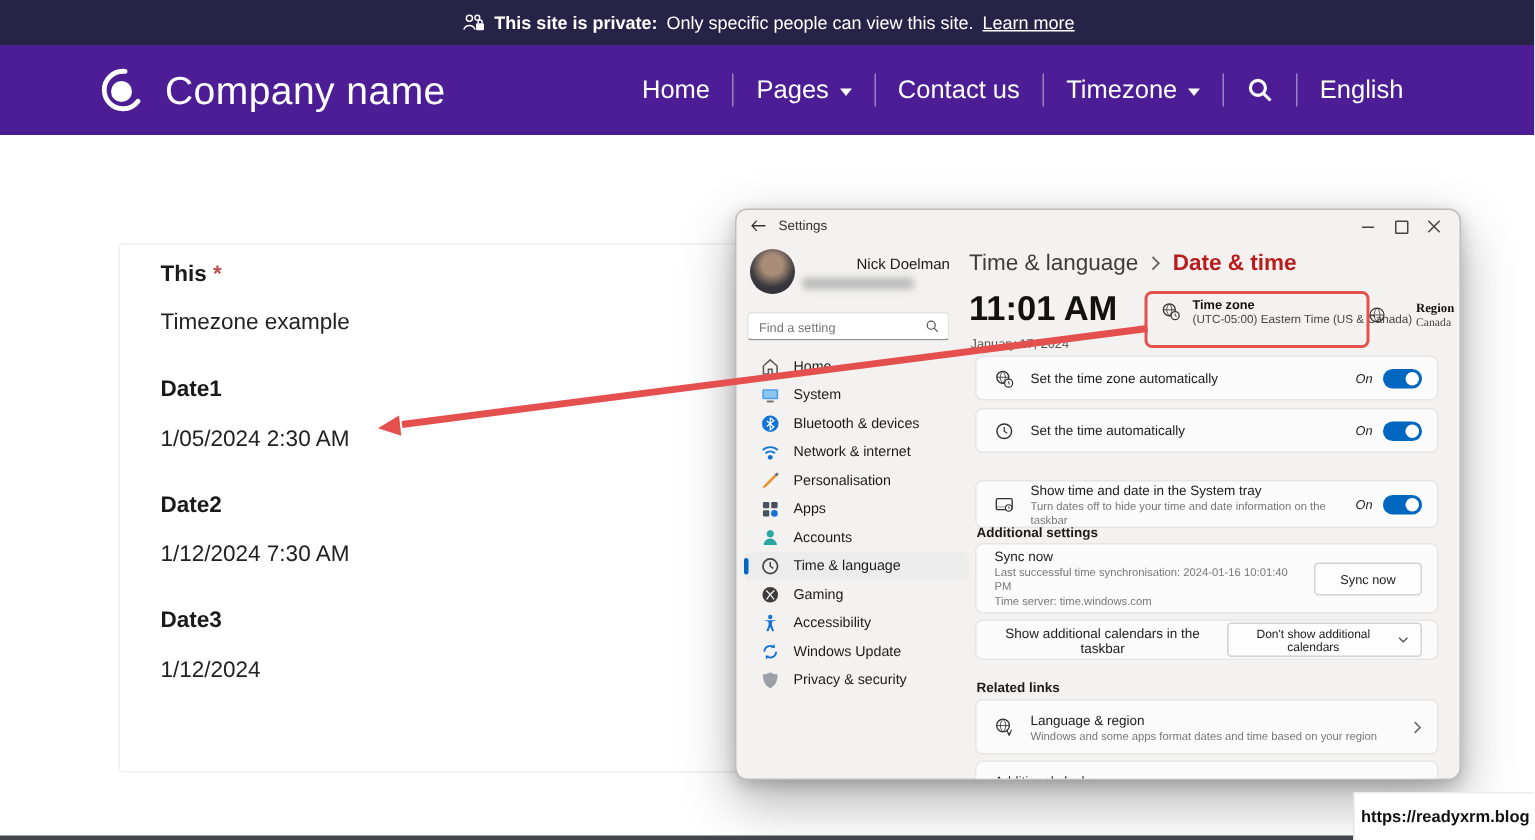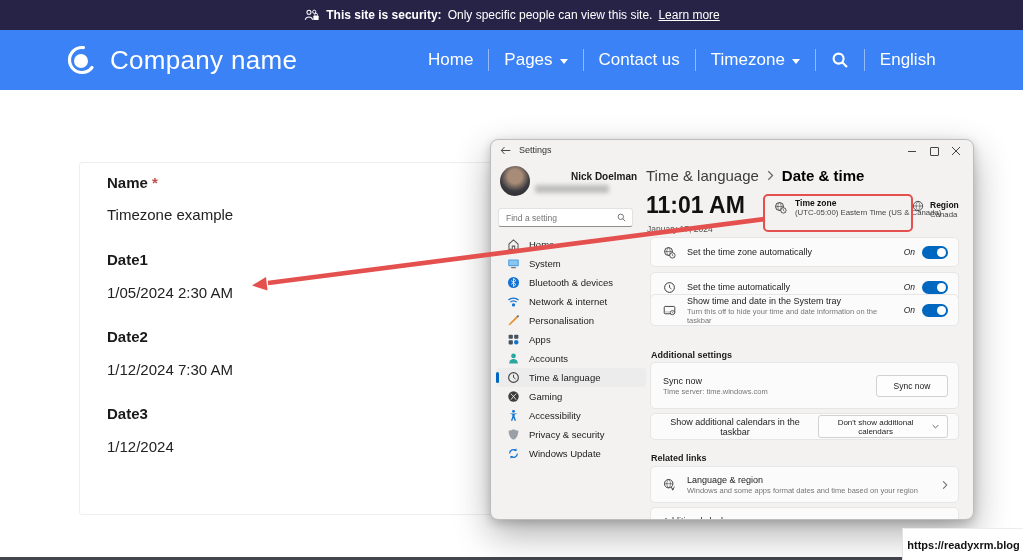--- a/index.html
+++ b/index.html
@@ -4,21 +4,21 @@
 <style>
   html,body{margin:0;padding:0;background:#fff;}
   #app{position:relative;width:1023px;height:560px;overflow:hidden;background:#fff;
        font-family:"Liberation Sans",sans-serif;-webkit-font-smoothing:antialiased;}
   .abs{position:absolute;}
   
   .banner{left:0;top:0;width:1023px;height:30px;background:#262347;display:flex;align-items:center;justify-content:center;gap:6px;color:#fff;font-size:12px;z-index:3;}
   .banner b{font-weight:700;}
   .banner .lm{text-decoration:underline;cursor:pointer;}
   
-  .navbar{left:0;top:30px;width:1023px;height:60px;background:#3b82f6;z-index:3;}
+  .navbar{left:0;top:30px;width:1023px;height:60px;background:#4c1d95;z-index:3;}
   .brand{position:absolute;left:66px;top:14px;display:flex;align-items:center;gap:12px;color:#fff;}
   .brand-name{font-size:26px;letter-spacing:.3px;}
   .navlinks{position:absolute;left:428px;top:0;height:60px;display:flex;align-items:center;gap:15px;color:#fff;font-size:17px;white-space:nowrap;}
   .navitem{display:flex;align-items:center;gap:7px;cursor:pointer;}
   .navsep{width:1px;height:22px;background:rgba(255,255,255,.45);}
   .caret{width:0;height:0;border-left:4.5px solid transparent;border-right:4.5px solid transparent;border-top:5px solid #fff;margin-top:3px;}
   
   .formcard{left:79px;top:162px;width:861px;height:351px;background:#fff;border:1px solid #eeeeee;border-radius:3px;z-index:1;}
   .flabel{position:absolute;left:27px;font-size:15px;font-weight:700;color:#1a1a1a;}
   .fvalue{position:absolute;left:27px;font-size:15px;color:#222;}
@@ -27,37 +27,37 @@
   .win{left:490px;top:139px;width:482px;height:379px;background:#f3f2f0;border:1px solid #bdbdbd;border-radius:8px;overflow:hidden;z-index:10;
        box-shadow:0 14px 36px rgba(0,0,0,.32),0 3px 10px rgba(0,0,0,.18);}
   .titlebar{position:absolute;left:0;top:0;width:100%;height:22px;}
   .wtitle{position:absolute;left:28px;top:5px;font-size:9px;color:#333;}
   .wbtns{position:absolute;right:6px;top:0;height:22px;display:flex;align-items:center;gap:0;}
   .wbtn{width:22px;height:22px;display:flex;align-items:center;justify-content:center;color:#444;}
   .min-glyph{width:8px;height:1px;background:#444;}
   .max-glyph{width:7px;height:7px;border:1px solid #444;border-radius:1px;}
   .avatar{position:absolute;left:9px;top:26px;width:30px;height:30px;border-radius:50%;
           background:radial-gradient(circle at 50% 35%,#a88c77 0 28%,#3a3a40 60%,#242428 100%);}
-  .uname{position:absolute;left:44px;top:31px;font-size:10px;font-weight:700;color:#1a1a1a;padding-left:36px;}
+  .uname{position:absolute;left:44px;top:31px;font-size:10px;font-weight:400;color:#1a1a1a;padding-left:36px;}
   .ublur{position:absolute;left:44px;top:45px;width:74px;height:8px;border-radius:2px;background:#bdbdbd;filter:blur(2px);}
   .findbox{position:absolute;left:7px;top:68px;width:133px;height:17px;background:#fff;border:1px solid #e2e2e2;border-bottom:1px solid #8f8f8f;border-radius:3px;display:flex;align-items:center;}
   .findbox input{border:0;outline:0;background:transparent;flex:1;font-size:8.5px;color:#444;padding:0 0 0 7px;font-family:"Liberation Sans",sans-serif;}
   .sblist{position:absolute;left:5px;top:95px;display:flex;flex-direction:column;}
   .sb-item{position:relative;display:flex;align-items:center;gap:9px;height:19px;padding-left:11px;width:139px;border-radius:4px;font-size:9.5px;color:#1b1b1b;cursor:pointer;}
   .sb-item.sel{background:#ececec;}
   .sb-item.sel::before{content:"";position:absolute;left:0;top:4px;bottom:4px;width:3px;border-radius:2px;background:#0067c0;}
   .icn{display:inline-flex;width:13px;height:13px;flex:none;}
   .icn svg{width:100%;height:100%;}
   
   .crumb{position:absolute;left:155px;top:27px;font-size:15px;color:#3c3c3c;display:flex;align-items:center;gap:8px;white-space:nowrap;}
-  .crumb .cur{font-weight:700;color:#000000;}
+  .crumb .cur{font-weight:700;color:#b91c1c;}
   .bigtime{position:absolute;left:155px;top:52px;font-size:23px;font-weight:600;color:#111;}
   .bigdate{position:absolute;left:156px;top:84px;font-size:8.5px;color:#555;}
   .tzflex{position:absolute;left:283px;top:58px;display:flex;align-items:center;gap:8px;}
-  .regflex{position:absolute;left:421px;top:60px;display:flex;gap:6px;}
+  .regflex{position:absolute;left:421px;top:60px;display:flex;align-items:center;gap:20px;font-family:Liberation Serif, serif;}
   .mini-title{font-size:8.5px;font-weight:700;color:#111;white-space:nowrap;}
   .mini-sub{font-size:7.8px;color:#444;white-space:nowrap;}
   .srow{position:absolute;left:159px;width:309px;background:#fbfbfb;border:1px solid #e6e6e6;border-radius:5px;display:flex;align-items:center;box-sizing:border-box;padding:0 10px 0 12px;gap:11px;}
   .srow .lbl{font-size:9px;color:#1b1b1b;}
   .srow .sub{font-size:7.5px;color:#777;margin-top:1px;}
   .rgt{margin-left:auto;display:flex;align-items:center;gap:7px;}
   .onlbl{font-size:8.5px;color:#222;font-style:italic;}
   .toggle{width:26px;height:13px;border-radius:8px;background:#0067c0;position:relative;cursor:pointer;flex:none;}
   .toggle::after{content:"";position:absolute;right:2px;top:2px;width:9px;height:9px;border-radius:50%;background:#fff;}
   .sechead{position:absolute;left:160px;font-size:9px;font-weight:700;color:#1b1b1b;}
@@ -78,21 +78,21 @@
   <div class="abs banner">
     <span class="icn" style="width:17px;height:14px;">
       <svg viewBox="0 0 20 16">
           <circle cx="7" cy="4.7" r="2.4" fill="none" stroke="#fff" stroke-width="1.2"></circle>
           <path d="M2.6 13.6a4.6 4.6 0 0 1 8.8 0" fill="none" stroke="#fff" stroke-width="1.2"></path>
           <circle cx="13.2" cy="4.2" r="1.9" fill="none" stroke="#fff" stroke-width="1.1"></circle>
           <rect x="12.2" y="8.6" width="6.2" height="5.4" rx="1" fill="#fff"></rect>
           <path d="M13.8 8.6V7.6a1.6 1.6 0 0 1 3.2 0v1" stroke="#fff" fill="none" stroke-width="1.1"></path>
         </svg>
     </span>
-    <b>This site is security:</b>
+    <b>This site is private:</b>
     <span>Only specific people can view this site.</span>
     <span class="lm">Learn more</span>
   </div>
 
   <div class="abs navbar">
     <div class="brand">
       <span class="icn" style="width:32px;height:32px;">
         <svg viewBox="0 0 32 32">
             <circle cx="16" cy="16" r="12.5" fill="none" stroke="#fff" stroke-width="3.2" stroke-dasharray="52 27" stroke-dashoffset="-8" stroke-linecap="round"></circle>
             <circle cx="15" cy="17" r="7" fill="#fff"></circle>
@@ -128,21 +128,21 @@
         </span>
       </span>
       <span class="navsep"></span>
       <span class="navitem">
           <span>English</span>
         </span>
     </div>
   </div>
 
   <div class="abs formcard">
-    <div class="flabel" style="top:11px;"><span>Name</span> <span class="req">*</span></div>
+    <div class="flabel" style="top:11px;"><span>This</span> <span class="req">*</span></div>
     <div class="fvalue" style="top:43px;">Timezone example</div>
     <div class="flabel" style="top:88px;">Date1</div>
     <div class="fvalue" style="top:121px;">1/05/2024 2:30 AM</div>
     <div class="flabel" style="top:165px;">Date2</div>
     <div class="fvalue" style="top:198px;">1/12/2024 7:30 AM</div>
     <div class="flabel" style="top:242px;">Date3</div>
     <div class="fvalue" style="top:275px;">1/12/2024</div>
   </div>
 
   <div class="abs win">
@@ -273,34 +273,34 @@
             <svg viewBox="0 0 16 16" fill="#1273d4">
               <circle cx="8" cy="2.9" r="1.8"></circle>
               <path d="M3 5.6h10l-3.6 1.1v2.9l1.7 4.6-1.5.6L8 10.9 6.4 14.8l-1.5-.6 1.7-4.6V6.7Z"></path>
             </svg>
           </span>
         <span>Accessibility</span>
       </div>
       <div class="sb-item">
         <span class="icn">
             <svg viewBox="0 0 16 16">
-              <path d="M8 1.5c2 1.2 4 1.8 6 1.8 0 5.5-2 9.4-6 11.2C4 12.7 2 8.8 2 3.3c2 0 4-.6 6-1.8Z" fill="#9aa0a6"></path>
-            </svg>
-          </span>
-        <span>Privacy &amp; security</span>
-      </div>
-      <div class="sb-item">
-        <span class="icn">
-            <svg viewBox="0 0 16 16">
               <path d="M3.2 8a4.8 4.8 0 0 1 8.2-3.4M12.8 8a4.8 4.8 0 0 1-8.2 3.4" stroke="#1273d4" stroke-width="1.5" fill="none"></path>
               <path d="M11.6 1.6v3.2H8.4Z" fill="#1273d4"></path>
               <path d="M4.4 14.4v-3.2h3.2Z" fill="#1273d4"></path>
             </svg>
           </span>
         <span>Windows Update</span>
+      </div>
+      <div class="sb-item">
+        <span class="icn">
+            <svg viewBox="0 0 16 16">
+              <path d="M8 1.5c2 1.2 4 1.8 6 1.8 0 5.5-2 9.4-6 11.2C4 12.7 2 8.8 2 3.3c2 0 4-.6 6-1.8Z" fill="#9aa0a6"></path>
+            </svg>
+          </span>
+        <span>Privacy &amp; security</span>
       </div>
     </div>
 
     <div class="crumb">
       <span>Time &amp; language</span>
       <span class="icn" style="width:7px;height:11px;">
           <svg viewBox="0 0 8 12">
             <path d="M1.5 1.2 6.3 6l-4.8 4.8" stroke="#666" fill="none" stroke-width="1.4"></path>
           </svg>
         </span>
@@ -357,43 +357,44 @@
             <circle cx="8" cy="8" r="6" fill="none" stroke="#333" stroke-width="1.2"></circle>
             <path d="M8 4.6V8l2.4 1.7" stroke="#333" stroke-width="1" fill="none"></path>
           </svg>
         </span>
       <span class="lbl">Set the time automatically</span>
       <span class="rgt">
           <span class="onlbl">On</span>
           <span class="toggle"></span>
         </span>
     </div>
-    <div class="srow" style="top:154px;height:32px;">
+    <div class="srow" style="top:180px;height:32px;">
       <span class="icn">
           <svg viewBox="0 0 16 16">
             <rect x="1.5" y="3" width="13" height="9" rx="1.2" fill="none" stroke="#333" stroke-width="1.1"></rect>
             <path d="M1.8 9.8h12.4" stroke="#333" stroke-width=".8" opacity=".5"></path>
             <circle cx="11.6" cy="10.6" r="2.6" fill="#fbfbfb" stroke="#333" stroke-width=".9"></circle>
             <path d="M11.6 9.4v1.3l1 .6" stroke="#333" stroke-width=".7" fill="none"></path>
           </svg>
         </span>
       <span>
         <div class="lbl">Show time and date in the System tray</div>
-        <div class="sub">Turn this off to hide your time and date information on the taskbar</div>
+        <div class="sub">Turn dates off to hide your time and date information on the taskbar</div>
       </span>
       <span class="rgt">
           <span class="onlbl">On</span>
           <span class="toggle"></span>
         </span>
     </div>
 
     <div class="sechead" style="top:210px;">Additional settings</div>
     <div class="srow" style="top:222px;height:47px;align-items:center;">
       <span>
         <div class="lbl">Sync now</div>
+        <div class="sub">Last successful time synchronisation: 2024-01-16 10:01:40 PM</div>
         <div class="sub">Time server: time.windows.com</div>
       </span>
       <span class="rgt">
           <span class="btn" style="width:70px;height:20px;">Sync now</span>
         </span>
     </div>
     <div class="srow" style="top:273px;height:27px;text-align:center;">
       <span class="lbl">Show additional calendars in the taskbar</span>
       <span class="rgt">
         <span class="ddbox">

